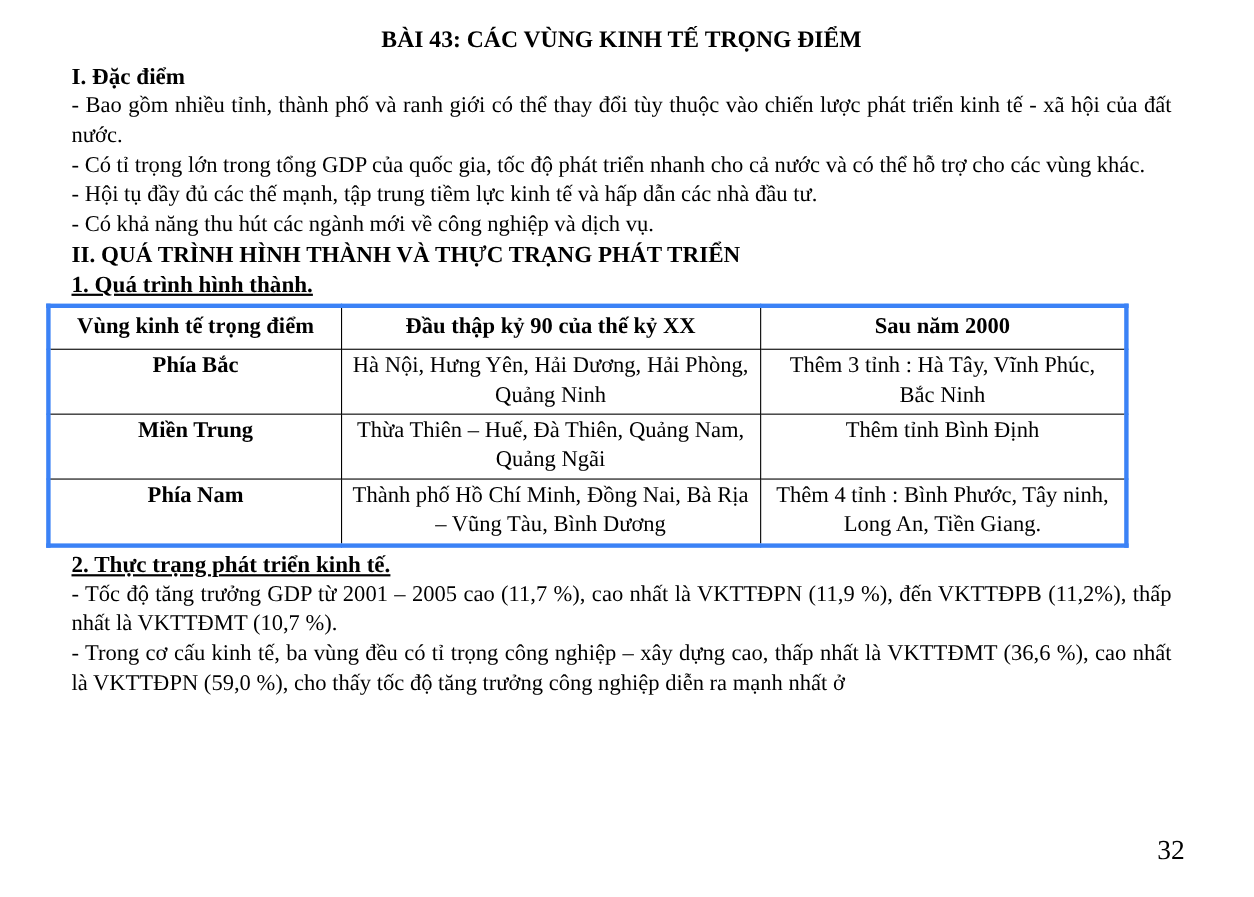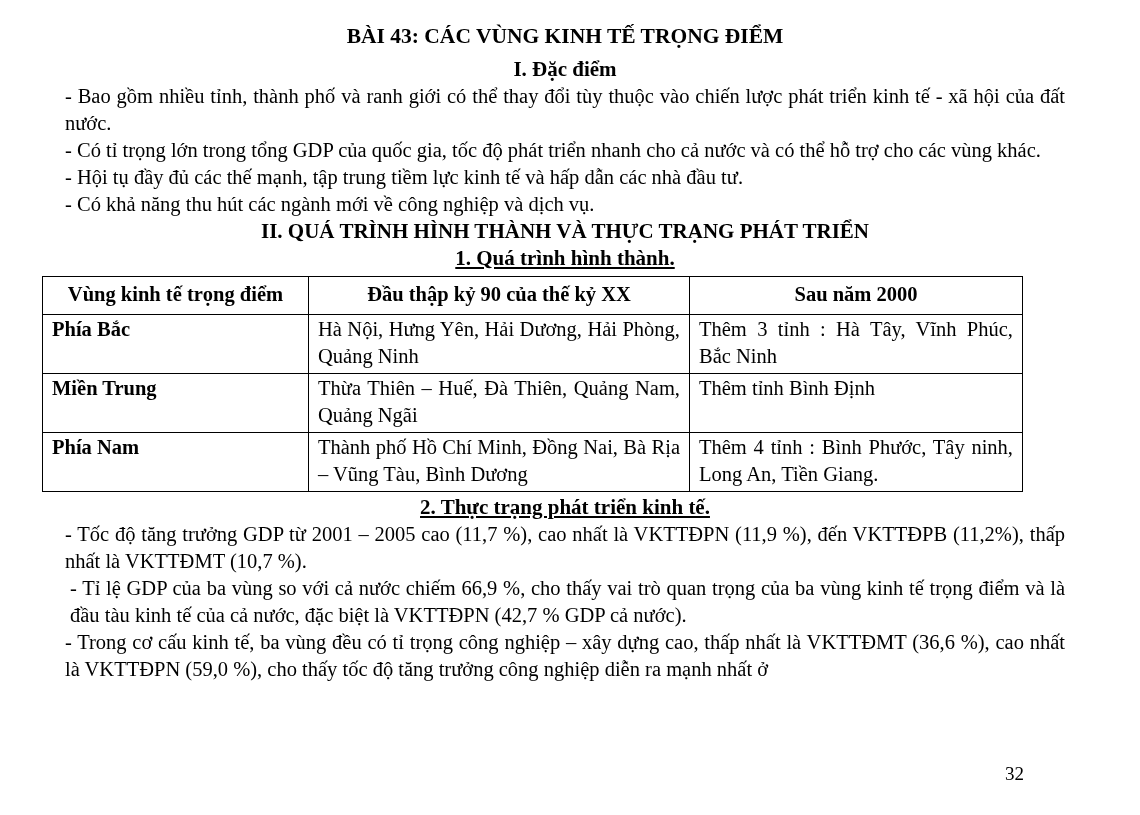--- a/index.html
+++ b/index.html
@@ -26,70 +26,70 @@
     font-weight: bold;
     font-size: 21.5px;
     line-height: 28px;
     margin: 0 0 6px 0;
   }
   .h-bold {
     font-weight: bold;
     font-size: 21px;
     line-height: 27px;
     margin: 0;
-    text-align: center;
   }
   .h-underline {
     text-decoration: underline;
   }
   p.body-par {
     font-size: 20.5px;
     line-height: 27px;
     text-align: justify;
     margin: 0;
   }
   p.indent-space {
     padding-left: 5px;
   }
   table.regions {
     border-collapse: collapse;
     table-layout: fixed;
     width: 980px;
     margin: 4px 0 2px -23px;
-    border: 1px solid #3b82f6;
+    border: 4px solid #3b82f6;
   }
   table.regions th, table.regions td {
     border: 1px solid #000;
     font-size: 20.5px;
     line-height: 27px;
     vertical-align: top;
     overflow: hidden;
   }
   table.regions th {
     font-weight: bold;
     text-align: center;
     padding: 4px 8px 6px 8px;
     height: 27px;
   }
   table.regions td {
     padding: 1px 9px 3px 9px;
     height: 53px;
+    text-align: center;
   }
   td.region-name {
     font-weight: bold;
     text-align: left;
   }
   td.region-list {
     text-align: justify;
   }
   .page-number {
     position: absolute;
-    left: 1005px;
+    left: 1052px;
     top: 760px;
-    font-size: 19px;
+    font-size: 25px;
     line-height: 27px;
   }
 </style>
 </head>
 <body>
 
 <div class="page">
 
   <div class="doc-title">BÀI 43: CÁC VÙNG KINH TẾ TRỌNG ĐIỂM</div>
 
@@ -132,18 +132,17 @@
         <td class="region-name">Phía Nam</td>
         <td class="region-list">Thành phố Hồ Chí Minh, Đồng Nai, Bà Rịa – Vũng Tàu, Bình Dương</td>
         <td class="region-list">Thêm 4 tỉnh : Bình Phước, Tây ninh, Long An, Tiền Giang.</td>
       </tr>
     </tbody>
   </table>
 
   <div class="h-bold h-underline">2. Thực trạng phát triển kinh tế.</div>
 
   <p class="body-par">- Tốc độ tăng trưởng GDP từ 2001 – 2005 cao (11,7 %), cao nhất là VKTTĐPN (11,9 %), đến VKTTĐPB (11,2%), thấp nhất là VKTTĐMT (10,7 %).</p>
-  <p class="body-par indent-space">- Tỉ lệ GDP của ba vùng so với cả nước chiếm 66,9 %, cho thấy vai trò quan trọng của ba vùng kinh tế trọng điểm và là đầu tàu kinh tế của cả nước, đặc biệt là VKTTĐPN (42,7 % GDP cả nước).</p>
   <p class="body-par">- Trong cơ cấu kinh tế, ba vùng đều có tỉ trọng công nghiệp – xây dựng cao, thấp nhất là VKTTĐMT (36,6 %), cao nhất là VKTTĐPN (59,0 %), cho thấy tốc độ tăng trưởng công nghiệp diễn ra mạnh nhất ở</p>
 
 </div>
 
 <div class="page-number">32</div>
 
 </body></html>

